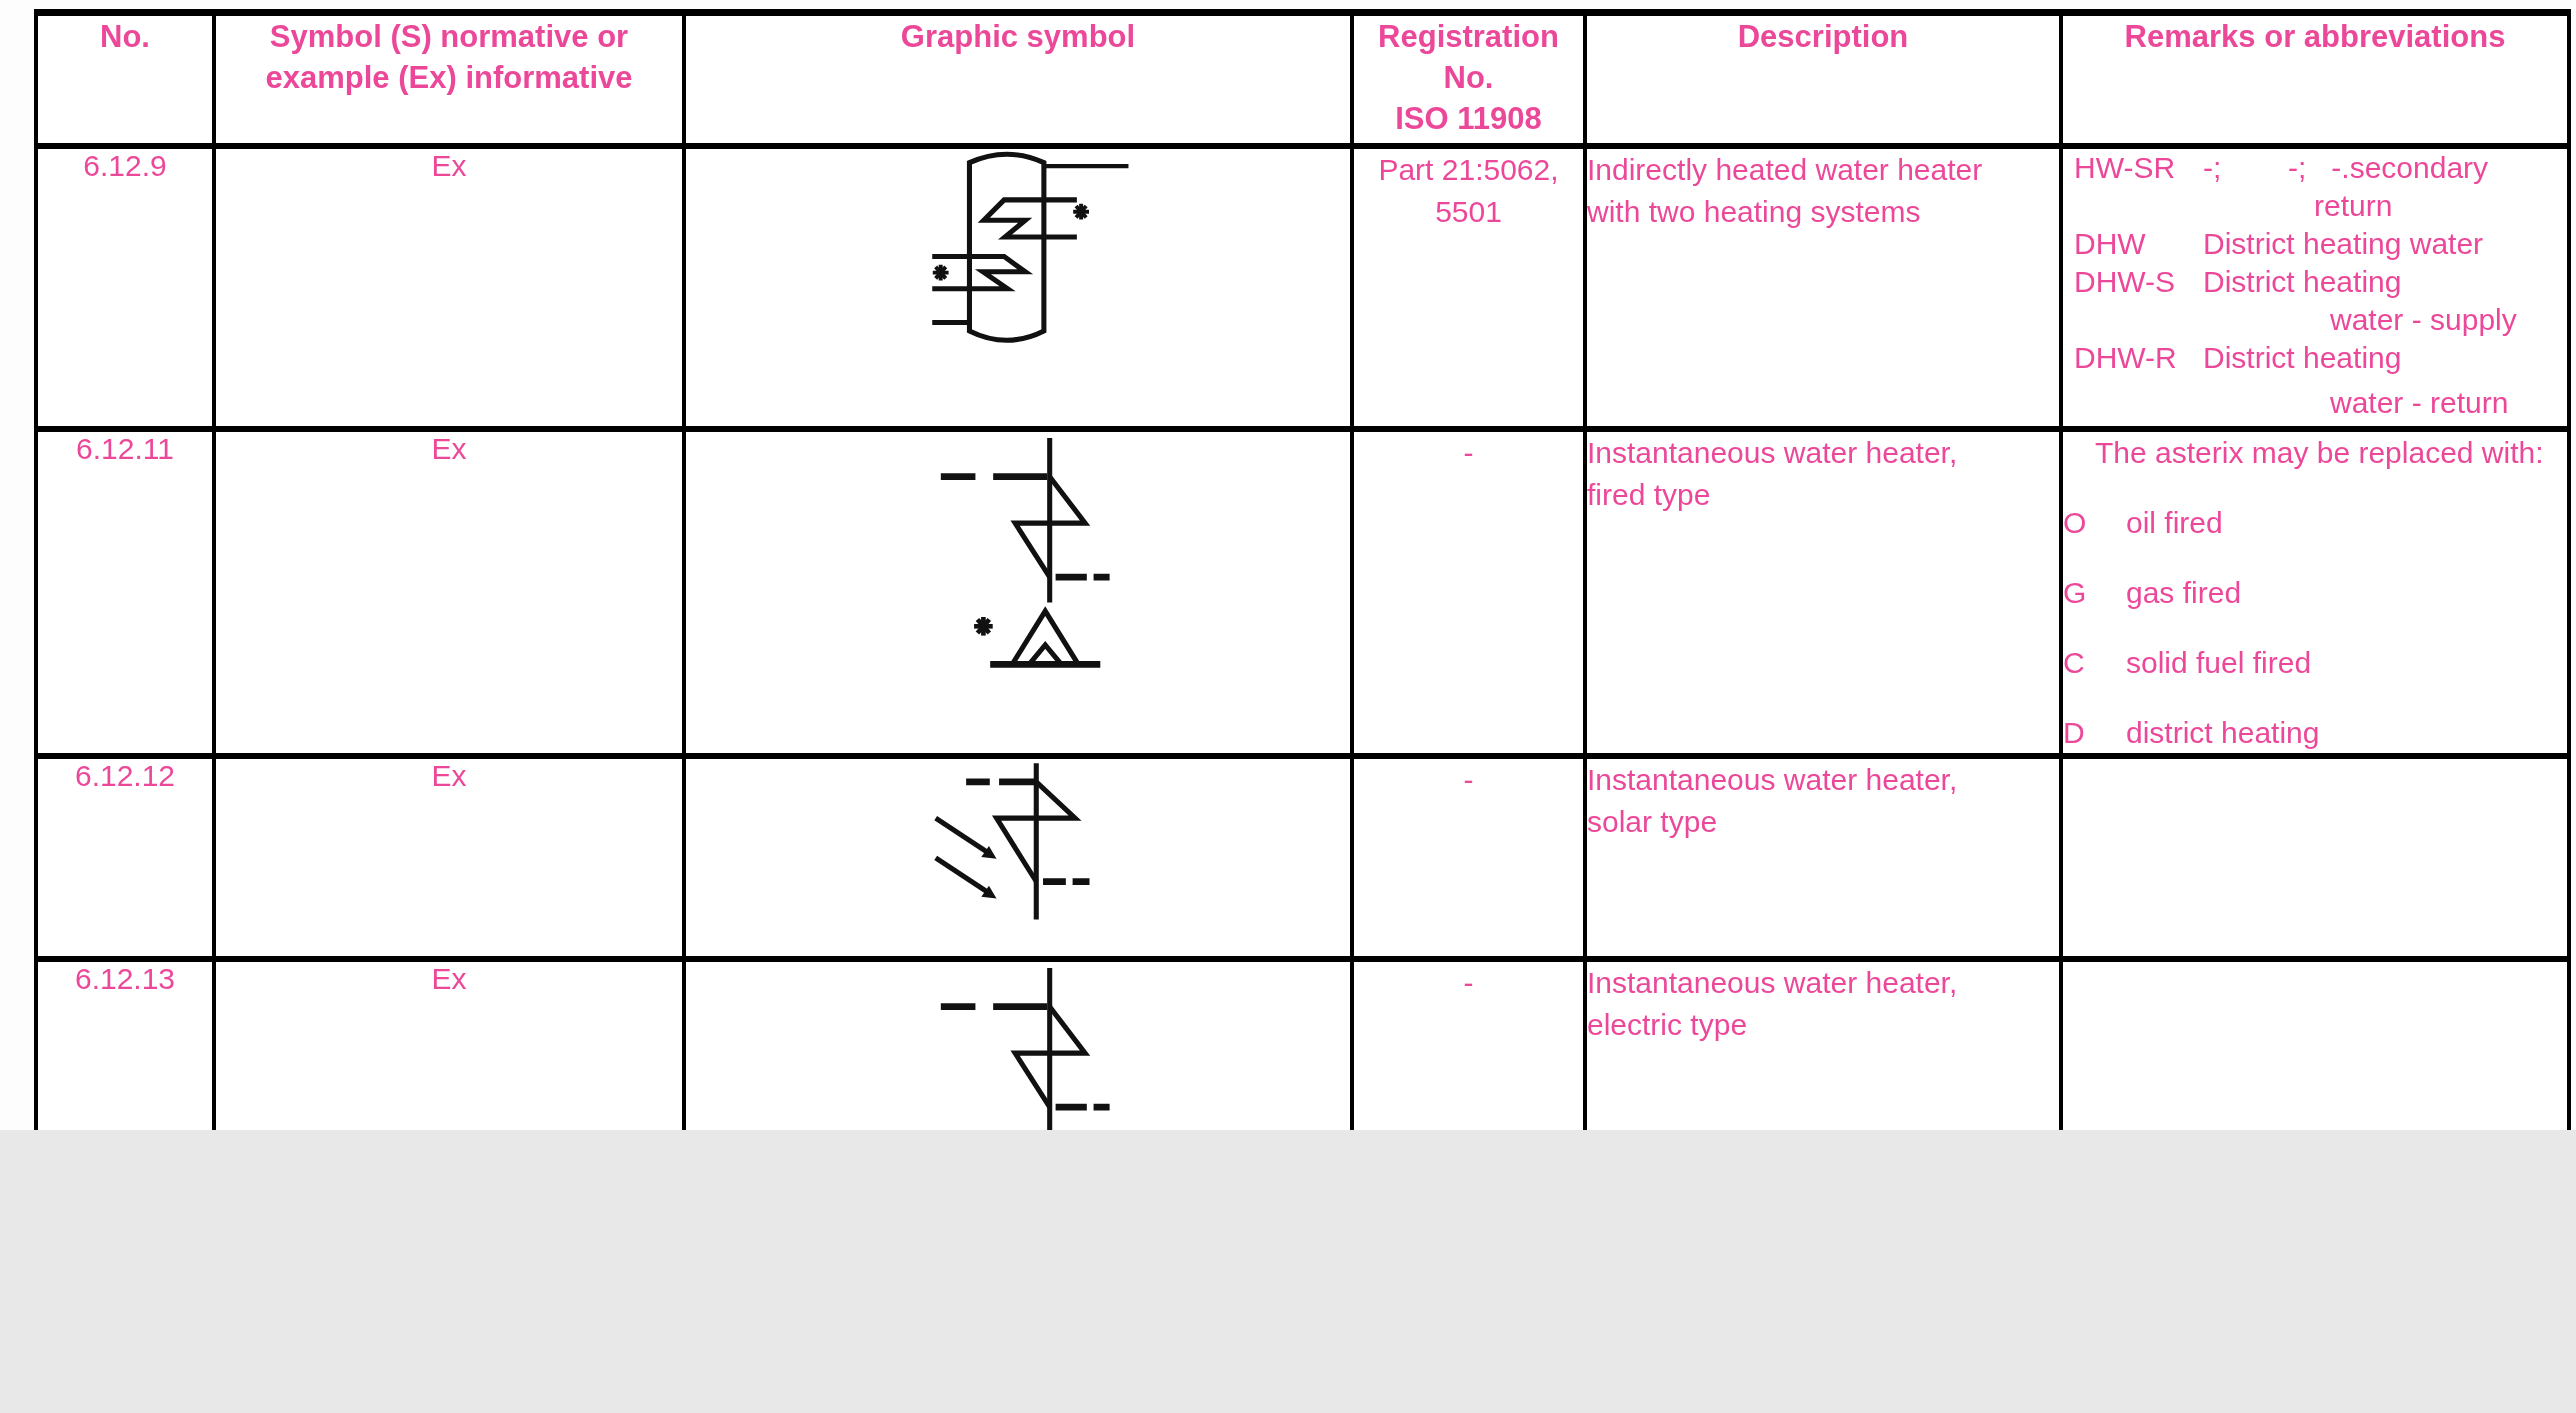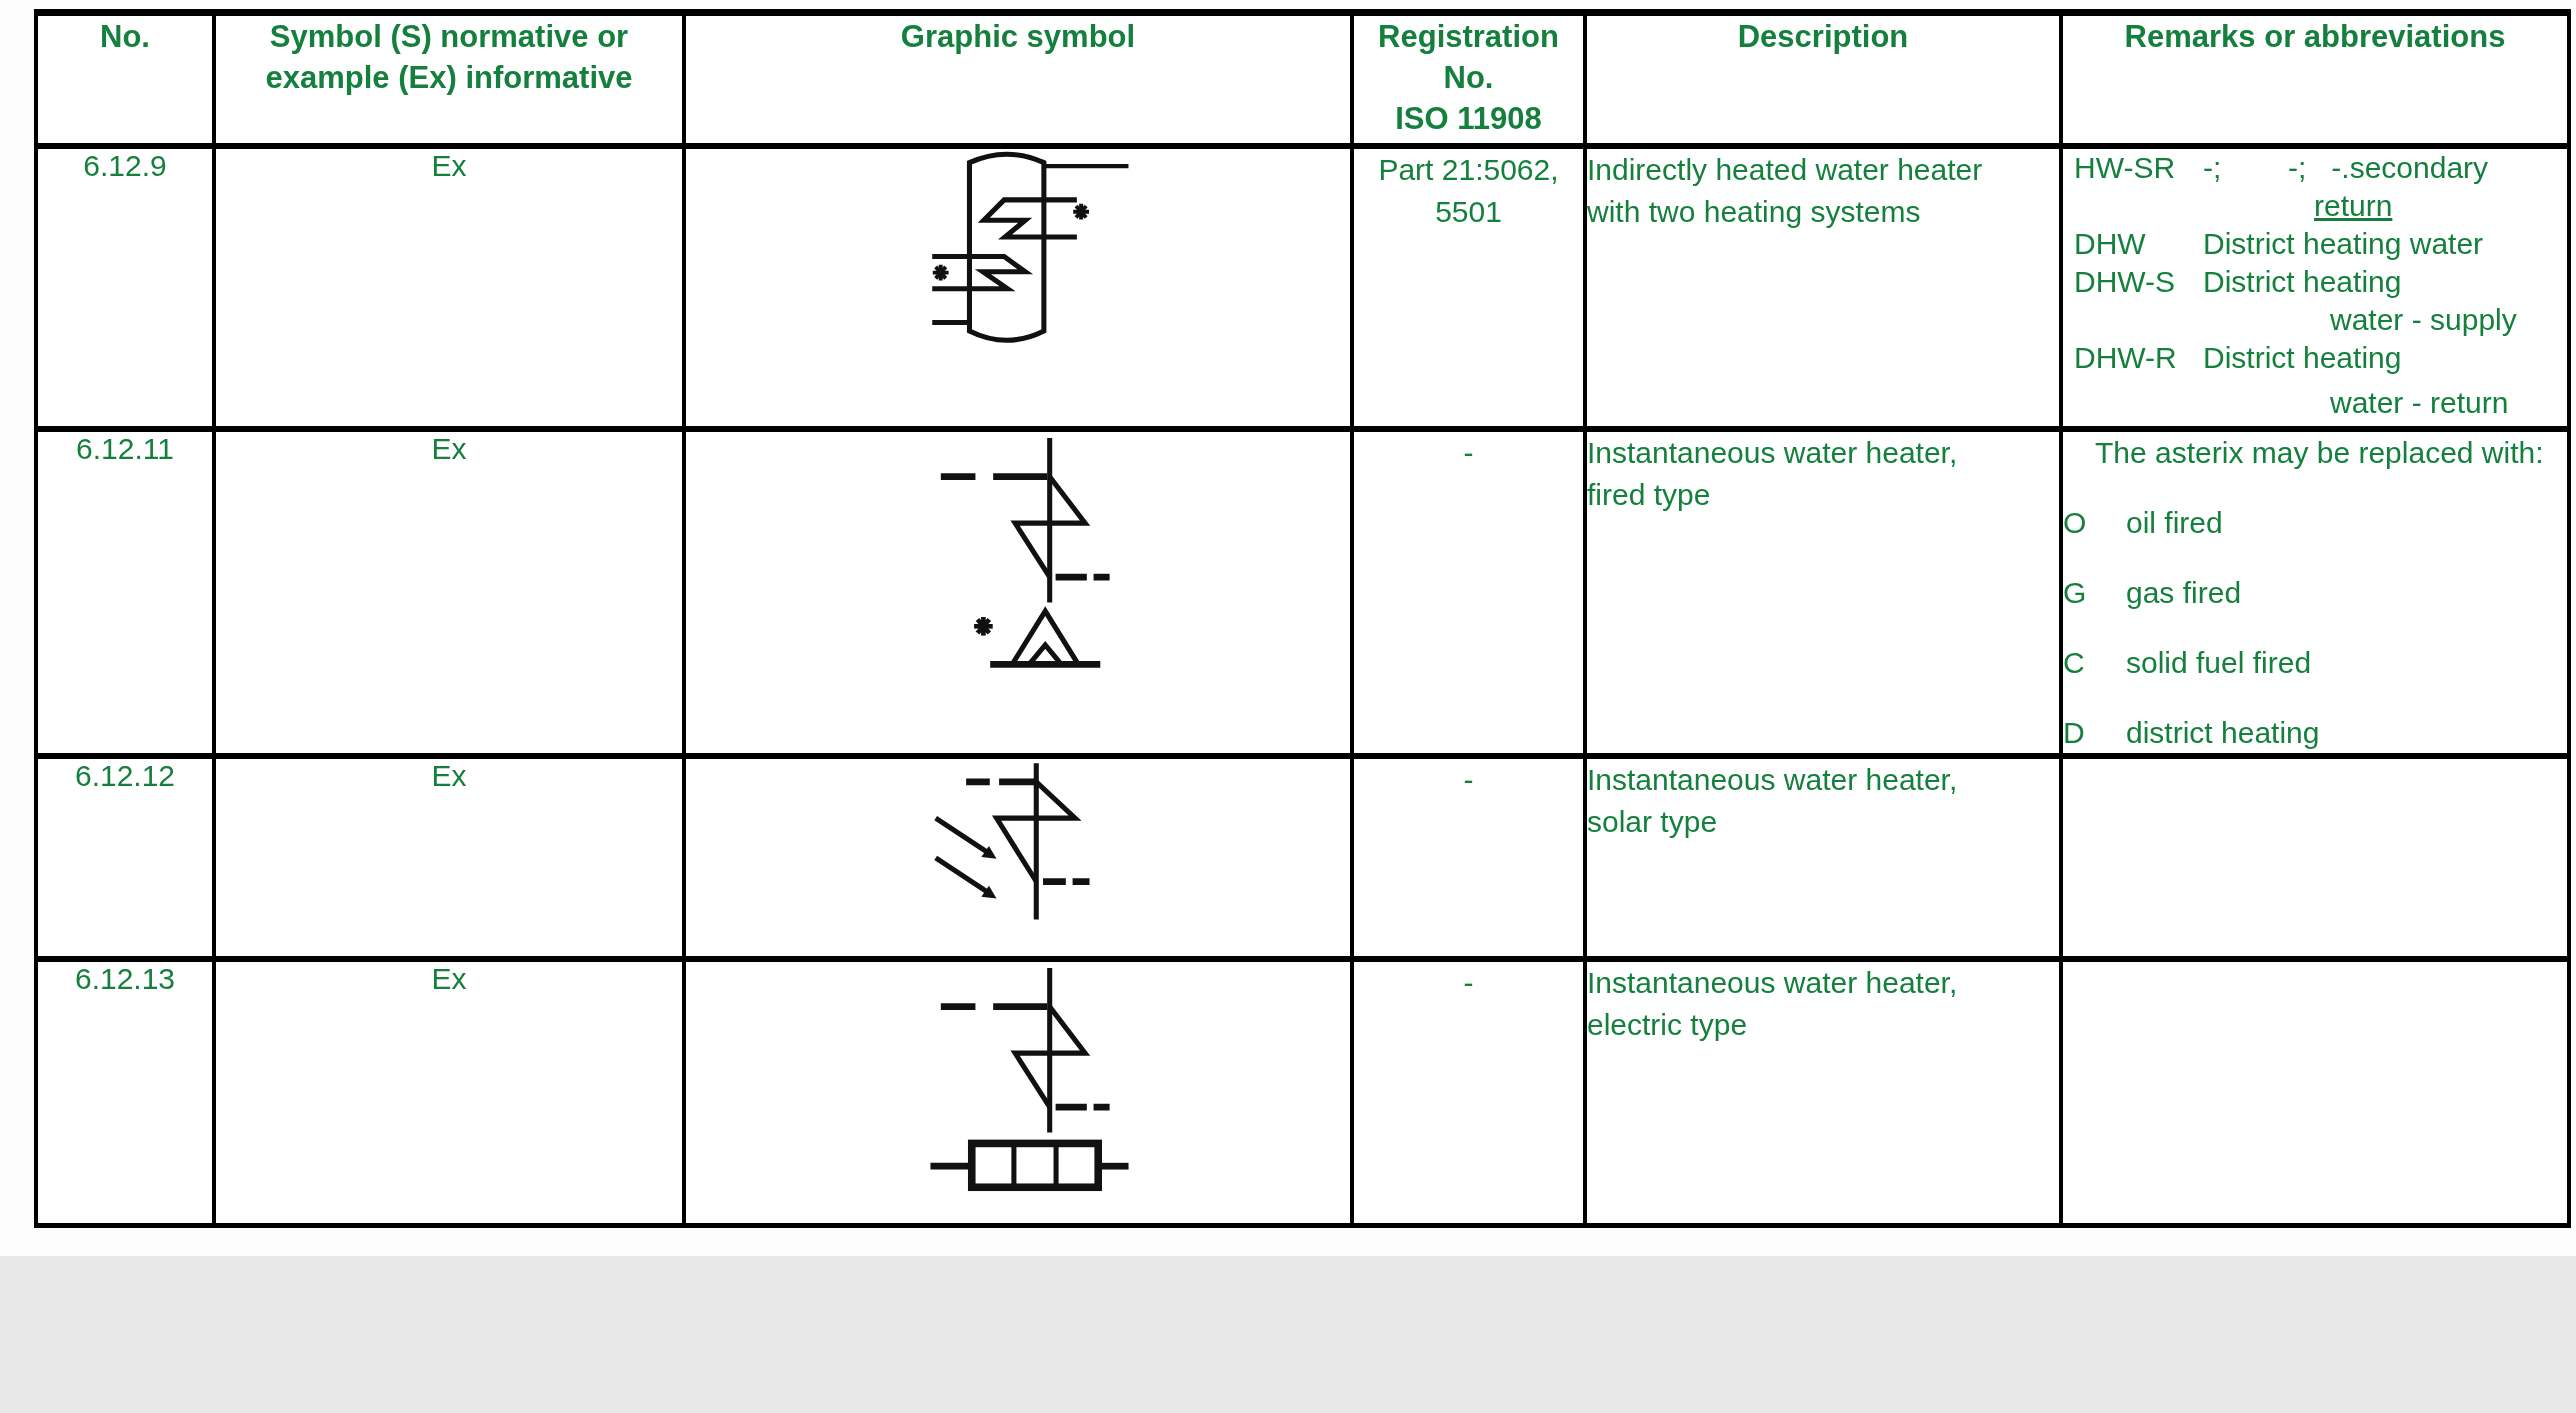--- a/index.html
+++ b/index.html
@@ -1,18 +1,18 @@
 <!DOCTYPE html>
 <html style="font-size:13.5px"><head>
 <meta charset="utf-8">
 <style>
   html,body{margin:0;padding:0;background:#e8e8e8;}
   .sheet{
-    position:relative;width:2576px;height:1256px;background:#fdfdfd;
-    font-family:"Liberation Sans",sans-serif;color:#15803d;overflow:hidden;
+    position:relative;width:2576px;height:1130px;background:#fdfdfd;
+    font-family:"Liberation Sans",sans-serif;color:#ec4899;overflow:hidden;
   }
   table.symtab{
     position:absolute;left:34px;top:8.5px;border-collapse:collapse;table-layout:fixed;
   }
   .symtab td,.symtab th{
     border-left:4.2px solid #000;border-right:4.2px solid #000;
     border-top:6px solid #000;border-bottom:6px solid #000;
     vertical-align:top;padding:0;background:#fff;overflow:hidden;
   }
   .symtab thead th{border-top-width:7.6px;border-bottom-width:6.8px;}
@@ -21,21 +21,21 @@
   th .hline{white-space:nowrap;}
   .c-no,.c-sym{text-align:center;padding-top:15px;font-size:30px;}
   .c-reg{text-align:center;padding-top:13.5px;font-size:30px;line-height:42px;}
   .c-desc{padding:13.5px 6.8px 0 12px;font-size:30px;line-height:42px;}
   .c-desc .dline{white-space:nowrap;}
   .c-gfx{text-align:center;}
   .c-gfx svg{display:block;margin:0 auto;}
   .c-rk{padding:8.5px 6.8px 0 10px;font-size:30px;}
   .rk-line{line-height:38px;white-space:pre;}
   .rk-abbr{display:inline-block;width:129px;white-space:pre;margin-left:11px;}
-  .rk-cont1{margin-left:251px;text-decoration:underline;}
+  .rk-cont1{margin-left:251px;}
   .rk-cont2{margin-left:267px;}
   .rk-title{line-height:41px;white-space:nowrap;margin-left:32px;}
   .rk-item{margin-top:29px;line-height:41px;white-space:nowrap;}
   .rk-abbr2{display:inline-block;width:63px;}
   .s-r1{margin-top:20px;transform:translateX(12.7px);}
   .s-r2{margin-top:13.5px;transform:translateX(6.8px);}
   .s-r3a{margin-top:6.8px;transform:translateX(6.8px);}
   .s-r3b{margin-top:10px;transform:translateX(23px);}
   .s-r4{margin-top:5px;transform:translateX(3.4px);}
   .s-r5a{margin-top:1.7px;transform:translateX(6.8px);}

